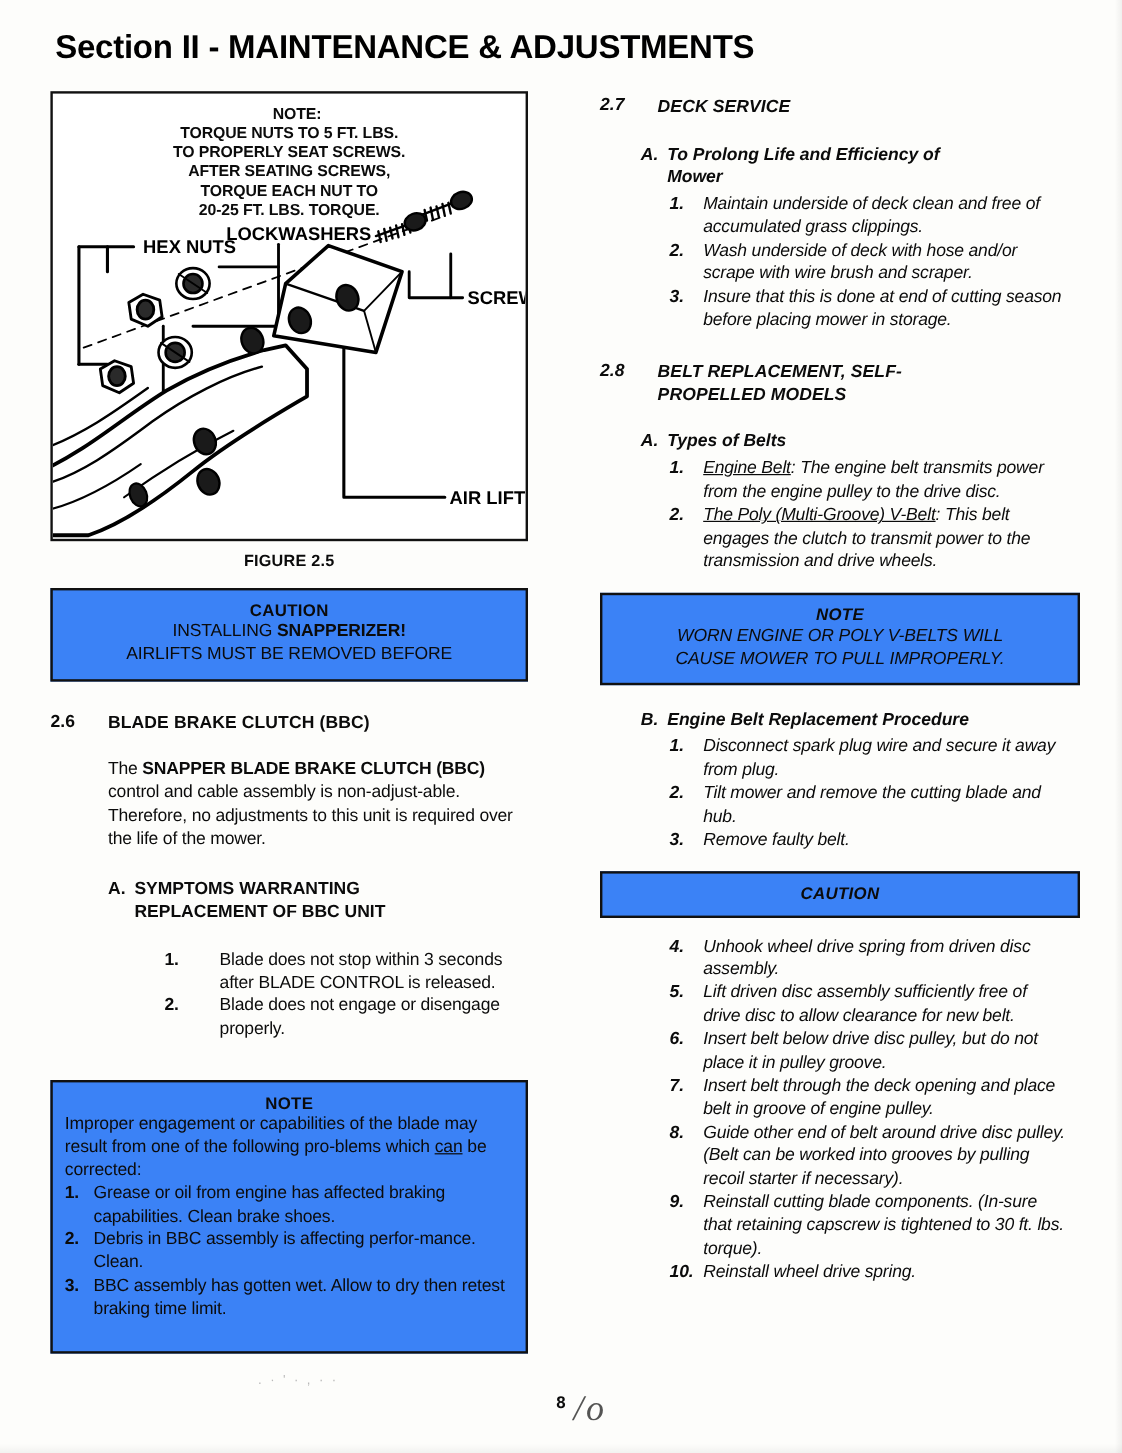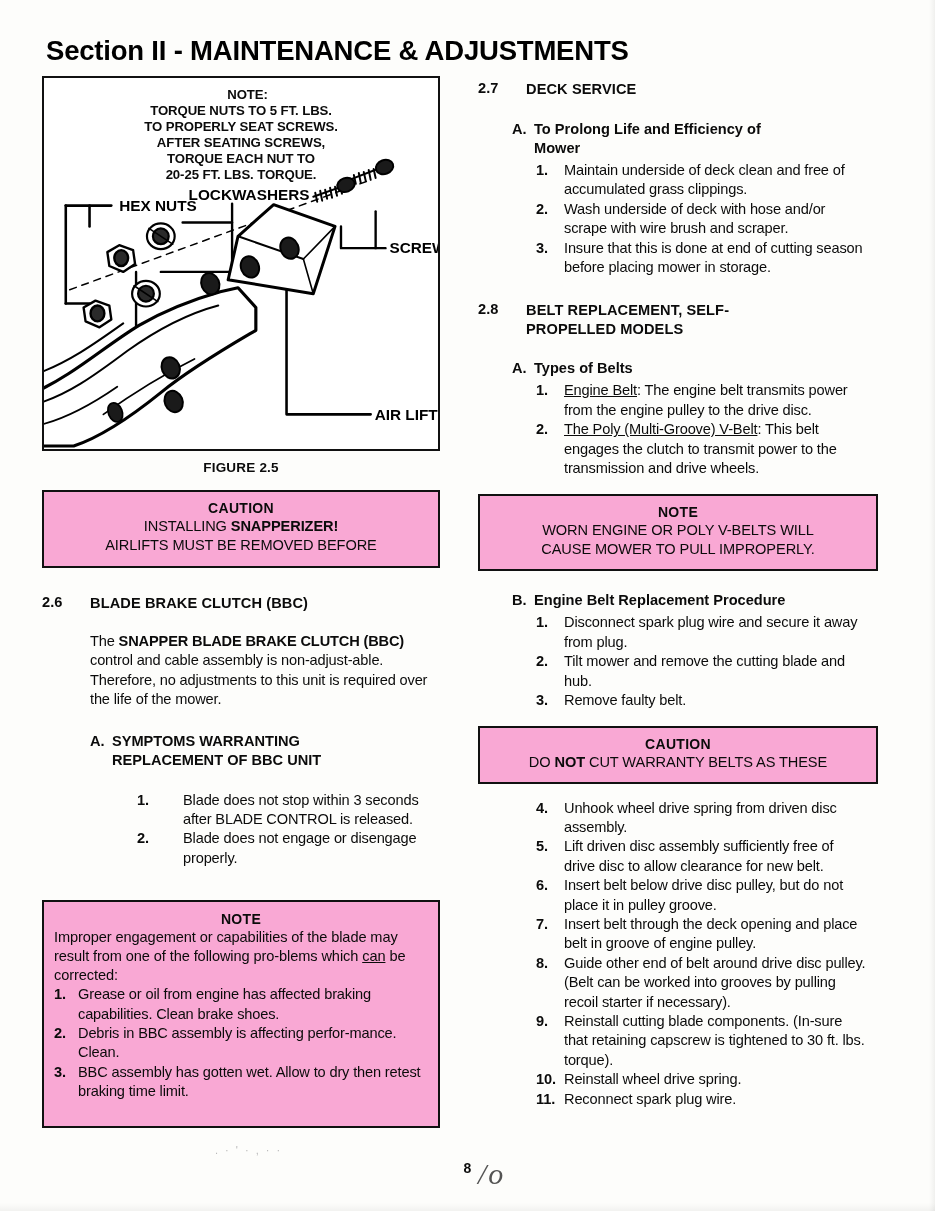--- a/index.html
+++ b/index.html
@@ -30,40 +30,41 @@
   .scan-edge-bottom {
     position: absolute;
     left: 0; bottom: 0; height: 8px; width: 100%;
     background: linear-gradient(to bottom, rgba(0,0,0,0.00), rgba(0,0,0,0.045));
   }
 
   
   .page-title {
     position: absolute;
     left: 46px;
-    top: 35px;
+    top: 23px;
     font-size: 27.5px;
     font-weight: bold;
     letter-spacing: -0.2px;
     white-space: nowrap;
     color: #000;
   }
 
   
   .col-left {
     position: absolute;
     left: 42px;
     top: 76px;
     width: 410px;
   }
   .col-right {
     position: absolute;
-    left: 478px;
+    left: 500px;
     top: 80px;
     width: 405px;
+    font-style: italic;
   }
 
   
   .figure-box {
     position: relative;
     width: 398px;
     height: 375px;
     border: 2px solid #111;
     box-sizing: border-box;
     background: #fff;
@@ -92,21 +93,21 @@
     font-size: 13.5px;
     font-weight: bold;
     margin-top: 9px;
     letter-spacing: 0.2px;
   }
 
   
   .callout {
     border: 2px solid #111;
     box-sizing: border-box;
-    background: #f9a8d4;
+    background: #3b82f6;
     padding: 7px 8px 9px 8px;
     text-align: center;
   }
   .callout .co-head {
     font-size: 14px;
     font-weight: bold;
     letter-spacing: 0.3px;
     margin-bottom: 1px;
   }
   .callout .co-line {
@@ -474,21 +475,20 @@
         <span class="txt">Tilt mower and remove the cutting blade and hub.</span>
       </li>
       <li>
         <span class="num">3.</span>
         <span class="txt">Remove faulty belt.</span>
       </li>
     </ol>
 
     <div class="callout right-caution">
       <div class="co-head">CAUTION</div>
-      <div class="co-line"><span>DO </span><span class="b">NOT</span><span> CUT WARRANTY BELTS AS THESE</span></div>
     </div>
 
     <ol class="steps" style="margin-top:15px; margin-left:58px; width:330px;">
       <li>
         <span class="num">4.</span>
         <span class="txt">Unhook wheel drive spring from driven disc assembly.</span>
       </li>
       <li>
         <span class="num">5.</span>
         <span class="txt">Lift driven disc assembly sufficiently free of drive disc to allow clearance for new belt.</span>
@@ -506,24 +506,20 @@
         <span class="txt">Guide other end of belt around drive disc pulley.  (Belt can be worked into grooves by pulling recoil starter if necessary).</span>
       </li>
       <li>
         <span class="num">9.</span>
         <span class="txt">Reinstall cutting blade components.  (In-sure that retaining capscrew is tightened to 30 ft. lbs. torque).</span>
       </li>
       <li>
         <span class="num">10.</span>
         <span class="txt">Reinstall wheel drive spring.</span>
       </li>
-      <li>
-        <span class="num">11.</span>
-        <span class="txt">Reconnect spark plug wire.</span>
-      </li>
     </ol>
 
   </div>
 
   <div class="page-number">8</div>
   <div class="hand-mark">/o</div>
 
   <div class="smudge" style="left:215px; bottom:55px;">. ·  ' ·   ,  ·    ·</div>
 
 </div>

